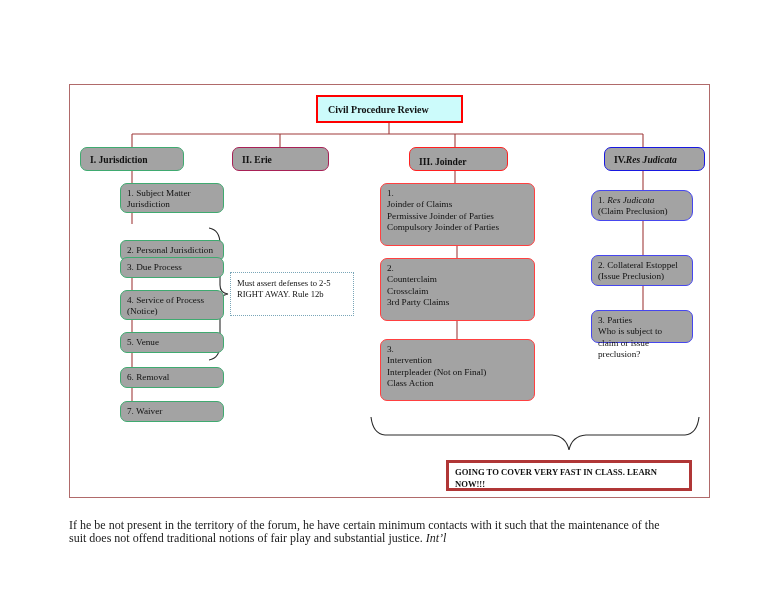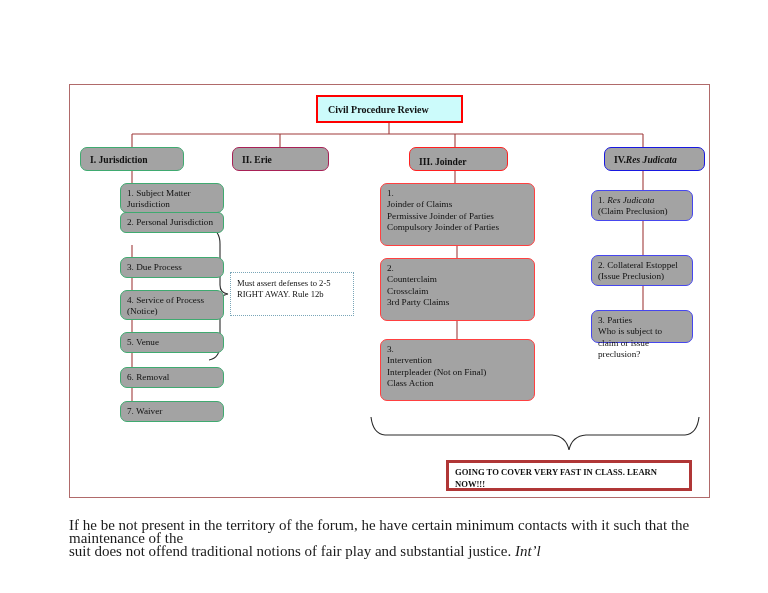--- a/index.html
+++ b/index.html
@@ -57,36 +57,36 @@
   }
   #cat-1{ left:80px;  top:147px; width:104px; border:1.5px solid #3faa70; }
   #cat-2{ left:232px; top:147px; width:97px;  border:1.5px solid #a82156; }
   #cat-3{ left:409px; top:147px; width:99px;  border:1.5px solid #ff2020;align-items:flex-end; }
   #cat-4{ left:592px; top:147px; width:101px; border:1.5px solid #1818e0;margin-left:12px; }
   .ital{ font-style:italic; }
 
   
   .green{ border:1.2px solid #3faa70; left:80px; width:104px;margin-left:40px; }
   #j1{ top:183px; height:30px; }
-  #j2{ top:212px; height:21px;border-radius:6px; }
+  #j2{ top:240px; height:21px;border-radius:6px; }
   #j3{ top:257px; height:21px; }
   #j4{ top:290px; height:30px; }
   #j5{ top:332px; height:21px; }
   #j6{ top:367px; height:21px; }
   #j7{ top:401px; height:21px; }
 
   
   .red{ border:1.3px solid #ff4040; left:380px; width:155px; }
   #n1{ top:183px; height:63px; }
   #n2{ top:258px; height:63px; }
   #n3{ top:339px; height:62px; }
 
   
   .blue{ border:1.3px solid #4646ee; left:591px; width:102px; }
-  #r1{ top:190px; height:31px; }
+  #r1{ top:190px; height:31px;border-radius:9px; }
   #r2{ top:255px; height:31px; }
   #r3{ top:310px; height:33px; overflow:visible; }
 
   
   #note{
     position:absolute;
     left:230px; top:272px; width:124px; height:44px;
     border:1.3px dotted #79a6b8;
     box-sizing:border-box;
     background:#fff;
@@ -119,21 +119,21 @@
     pointer-events:none;
   }
 
   
   #wires{ position:absolute; left:0; top:0; width:768px; height:593px; }
 
   
   #footer{
     position:absolute;
     left:69px; top:519px; width:645px;
-    font-size:15px;
+    font-size:12px;
     line-height:13.2px;
     color:#1a1a1a;
   }
   #footer .line3{ font-style:italic; position:relative; }
   #pageno{ position:absolute; right:0; font-style:normal; }
 </style>
 </head>
 <body>
 
 <div id="page-frame"></div>

